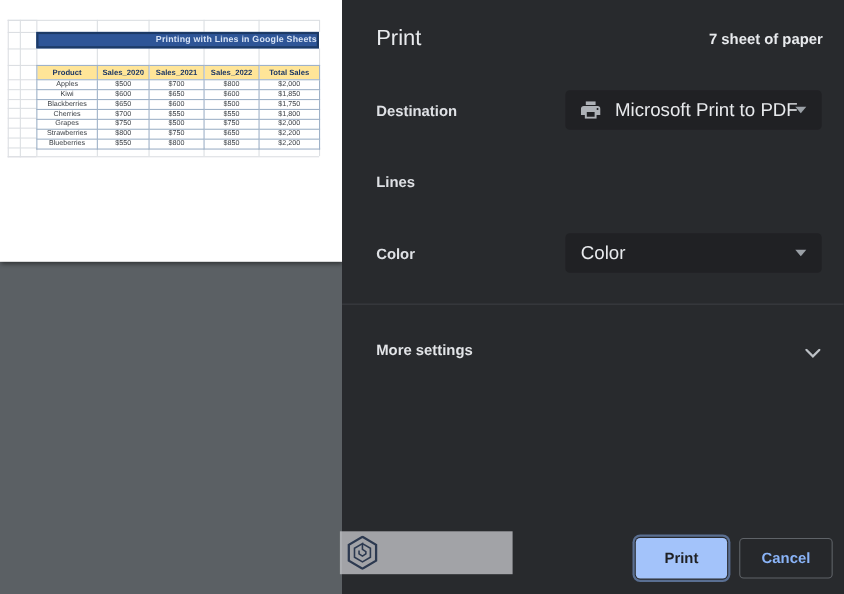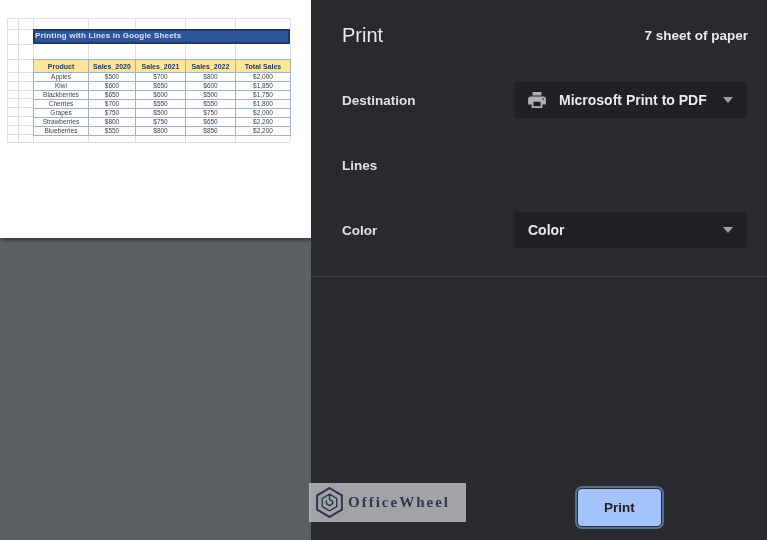--- a/index.html
+++ b/index.html
@@ -7,36 +7,36 @@
   body { position:relative; background:#282a2d; font-family:"Liberation Sans", sans-serif; }
 
   
   .preview-area { position:absolute; left:0; top:0; width:311px; height:540px; background:#5b6064; }
   .preview-page { position:absolute; left:0; top:0; width:311px; height:238px; background:#ffffff;
                   box-shadow:1px 2px 4px rgba(0,0,0,.45); }
   .gridline { position:absolute; background:#dcdfe3; }
 
   .sheet-table-wrap { position:absolute; left:33px; top:29px; width:257px; }
   .sheet-title { height:15px; background:#2e5597; border:2px solid #1c3a66; color:#d6e2f5;
-                 font-size:8px; font-weight:bold; text-align:left; line-height:10px; letter-spacing:.2px; }
+                 font-size:8px; font-weight:bold; text-align:right; line-height:10px; letter-spacing:.2px; }
   .sheet-gap { height:15px; }
   table.sheet { border-collapse:collapse; table-layout:fixed; width:257px; }
   table.sheet th, table.sheet td { border:1px solid #9fb2c8; text-align:center; overflow:hidden; white-space:nowrap; }
   table.sheet th { background:#ffe598; color:#1f3864; font-size:7px; font-weight:bold; height:13px; }
   table.sheet td { background:#ffffff; color:#3a3f45; font-size:6.5px; height:8.8px; line-height:8px; }
 
   
   .dialog-panel { position:absolute; left:311px; top:0; width:456px; height:540px; background:#282a2d; }
   .dlg-title { position:absolute; left:31px; top:24px; font-size:20px; color:#e8eaed; font-weight:400; }
   .sheet-count { position:absolute; right:19px; top:28px; font-size:13.5px; color:#e8eaed; font-weight:bold; }
 
   .field-label { position:absolute; left:31px; font-size:13.5px; color:#dfe1e5; font-weight:700; }
   .dropdown { position:absolute; left:203px; width:233px; height:36px; background:#202124; border-radius:4px;
               display:flex; align-items:center; padding:0 14px; cursor:pointer; }
-  .dropdown .val { color:#e8eaed; font-size:14px; font-weight:700; }
+  .dropdown .val { color:#e8eaed; font-size:17px; font-weight:400; }
   .dd-arrow { position:absolute; right:14px; top:15px; width:0; height:0;
               border-left:5px solid transparent; border-right:5px solid transparent; border-top:6px solid #9aa0a6; }
   .printer-ic { margin-right:13px; display:flex; }
 
   .divider { position:absolute; left:0; top:276px; width:456px; height:1px; background:#3b3e42; }
   .more-settings { position:absolute; left:0; top:296px; width:456px; height:44px; cursor:pointer; }
   .more-settings .lbl { position:absolute; left:31px; top:15px; font-size:13.5px; font-weight:600; color:#e3e5e8; }
   .more-settings .chev { position:absolute; right:21px; top:17px; }
 
   .btn { position:absolute; top:489px; height:37px; border-radius:4px; font-size:13.5px; font-weight:600;
@@ -187,25 +187,33 @@
   <div class="field-label" style="top:158px">Lines</div>
 
   <div class="field-label" style="top:223px">Color</div>
   <div class="dropdown" style="top:212px">
     <span class="val">Color</span>
     <span class="dd-arrow"></span>
   </div>
 
   <div class="divider"></div>
 
+  <div class="more-settings">
+    <span class="lbl">More settings</span>
+    <span class="chev">
+      <svg width="14" height="9" viewBox="0 0 14 9">
+          <path d="M1 1l6 6 6-6" stroke="#bdc1c6" stroke-width="2" fill="none" stroke-linecap="round"></path>
+        </svg>
+    </span>
+  </div>
 
   <button class="btn btn-print">Print</button>
+  <button class="btn btn-cancel">Cancel</button>
 </div>
 
 <div class="watermark">
   <span style="display:flex">
     <svg width="29" height="31" viewBox="0 0 28 30">
       <polygon points="14,1 26,8 26,22 14,29 2,22 2,8" fill="none" stroke="#2c3950" stroke-width="2"></polygon>
       <path d="M14 7 L21 11 L21 19 L14 23 L7 19 L7 11 L14 7 L14 12 L17 14 L17 16 L14 18 L11 16 L11 13" fill="none" stroke="#2c3950" stroke-width="1.4"></path>
     </svg>
   </span>
-  <span class="wm-text">OfficeWheel</span>
 </div>
 
 </body></html>

